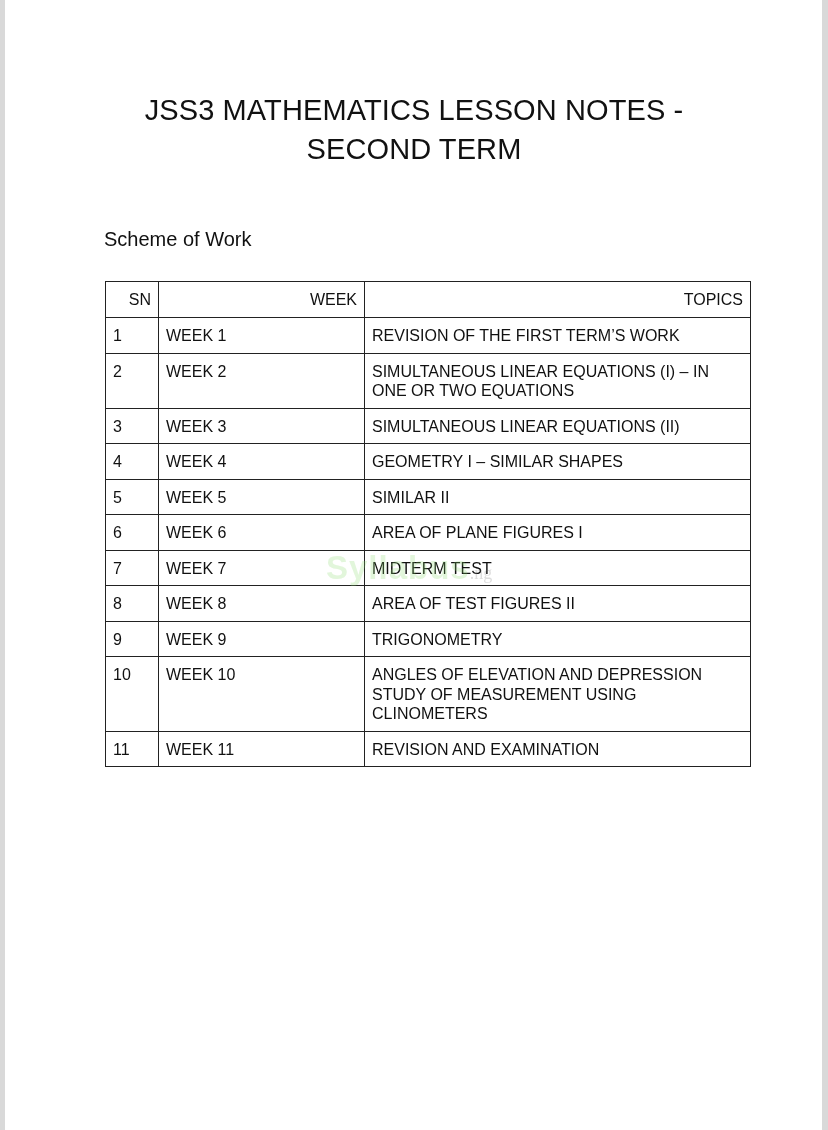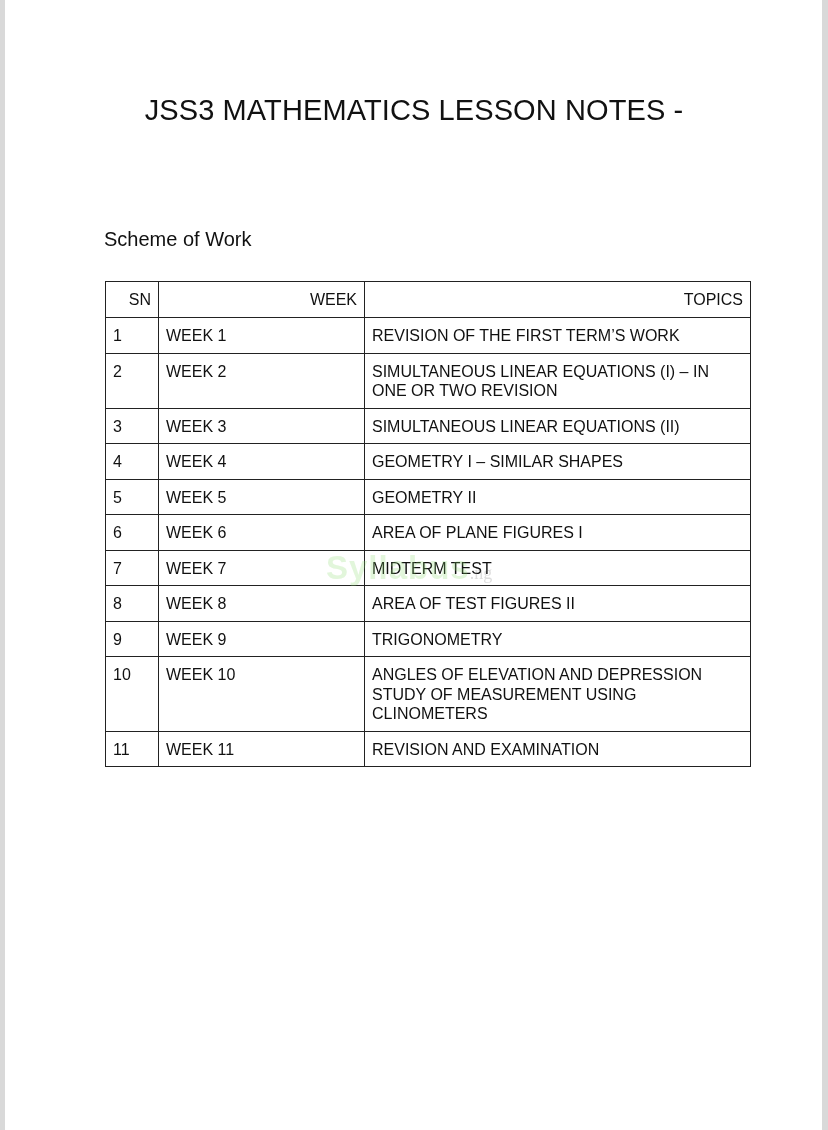--- a/index.html
+++ b/index.html
@@ -93,20 +93,21 @@
       letter-spacing: 0;
     }
   </style>
 </head>
 <body>
 
 <div class="page"></div>
 
 <div class="doc-title">
   <div>JSS3 MATHEMATICS LESSON NOTES -</div>
+  <div>SECOND TERM</div>
 </div>
 
 <div class="section-heading">Scheme of Work</div>
 
 <table class="scheme">
   <thead>
     <tr>
       <th class="col-sn">SN</th>
       <th class="col-week">WEEK</th>
       <th class="col-topics">TOPICS</th>
@@ -118,42 +119,42 @@
         <td>WEEK 1</td>
         <td>
           <span class="topic-line">REVISION OF THE FIRST TERM’S WORK</span>
         </td>
       </tr>
       <tr>
         <td>2</td>
         <td>WEEK 2</td>
         <td>
           <span class="topic-line">SIMULTANEOUS LINEAR EQUATIONS (I) – IN</span>
-          <span class="topic-line">ONE OR TWO REVISION</span>
+          <span class="topic-line">ONE OR TWO EQUATIONS</span>
         </td>
       </tr>
       <tr>
         <td>3</td>
         <td>WEEK 3</td>
         <td>
           <span class="topic-line">SIMULTANEOUS LINEAR EQUATIONS (II)</span>
         </td>
       </tr>
       <tr>
         <td>4</td>
         <td>WEEK 4</td>
         <td>
           <span class="topic-line">GEOMETRY I – SIMILAR SHAPES</span>
         </td>
       </tr>
       <tr>
         <td>5</td>
         <td>WEEK 5</td>
         <td>
-          <span class="topic-line">GEOMETRY II</span>
+          <span class="topic-line">SIMILAR II</span>
         </td>
       </tr>
       <tr>
         <td>6</td>
         <td>WEEK 6</td>
         <td>
           <span class="topic-line">AREA OF PLANE FIGURES I</span>
         </td>
       </tr>
       <tr>

